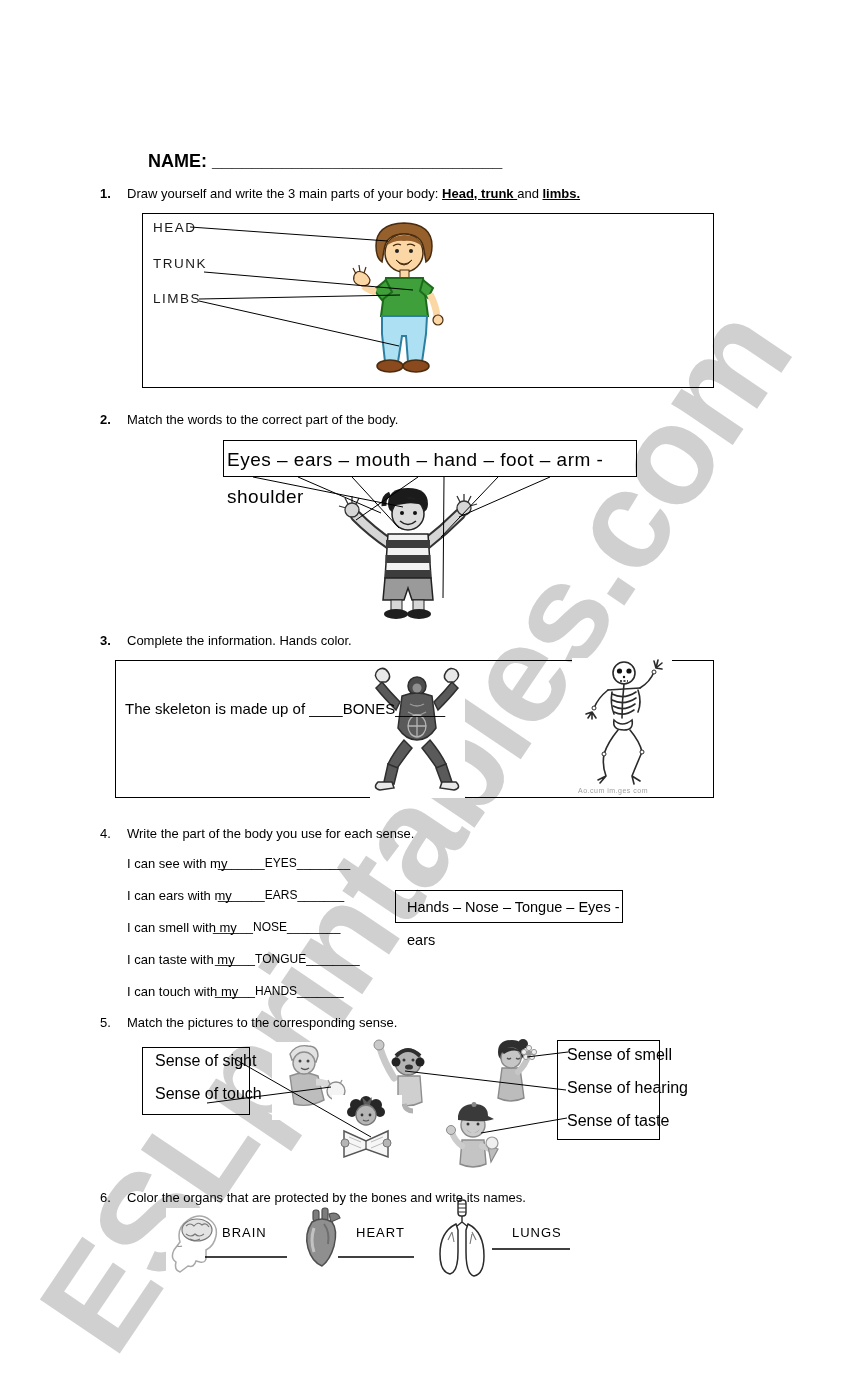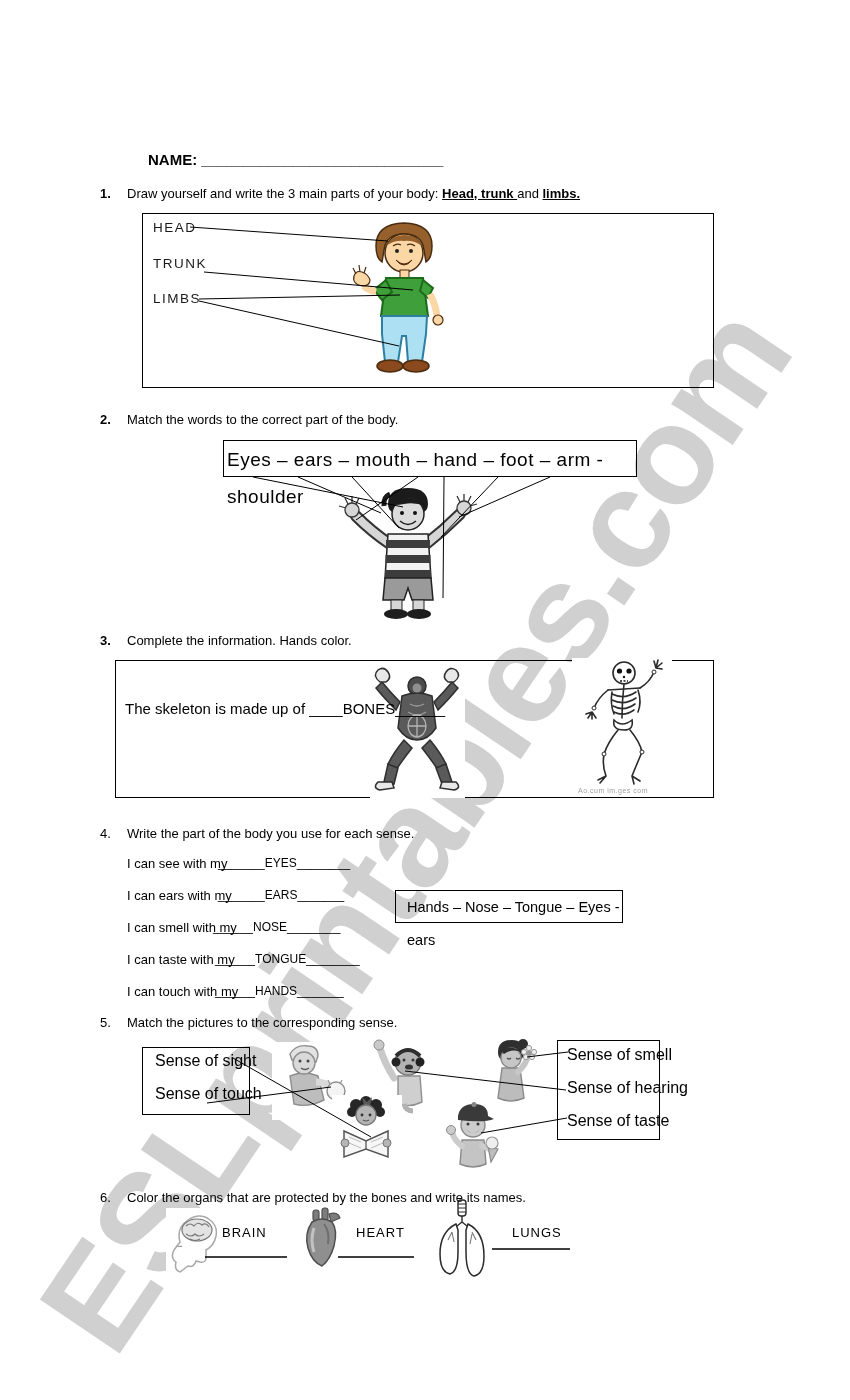--- a/index.html
+++ b/index.html
@@ -7,21 +7,21 @@
         font-family:"Liberation Sans",sans-serif;color:#000;}
   .wm{position:absolute;left:415px;top:830px;transform:translate(-50%,-50%) rotate(-56deg);
       font-weight:bold;font-size:140px;letter-spacing:-3px;color:#c8c8c8;opacity:.85;
       white-space:nowrap;z-index:0;}
   .fig{position:absolute;background:#fff;z-index:1;}
   .box{position:absolute;border:1px solid #000;z-index:1;background:transparent;}
   .overlay{position:absolute;left:0;top:0;z-index:2;}
   .txt{position:absolute;z-index:3;}
   .title{left:0;top:103px;width:850px;text-align:center;font-style:italic;font-weight:bold;
          font-size:27px;letter-spacing:1px;}
-  .name-row{left:148px;top:151px;font-size:15px;font-weight:bold;}
+  .name-row{left:148px;top:151px;font-size:18px;font-weight:bold;}
   .qhead{left:100px;font-size:13px;white-space:nowrap;}
   .qnum{display:inline-block;width:27px;font-weight:bold;}
   .qnum.plain{font-weight:normal;}
   .bu{font-weight:bold;text-decoration:underline;}
   .bodylabel{font-size:13.5px;letter-spacing:1.5px;color:#1a1a1a;}
   .q2words{left:223px;top:440px;width:414px;height:37px;line-height:37px;padding-left:3px;
            font-size:19px;letter-spacing:.5px;box-sizing:border-box;}
   .q3line{font-size:15px;}
   .q4row{font-size:13px;}
   .q4ans{font-size:12px;}

